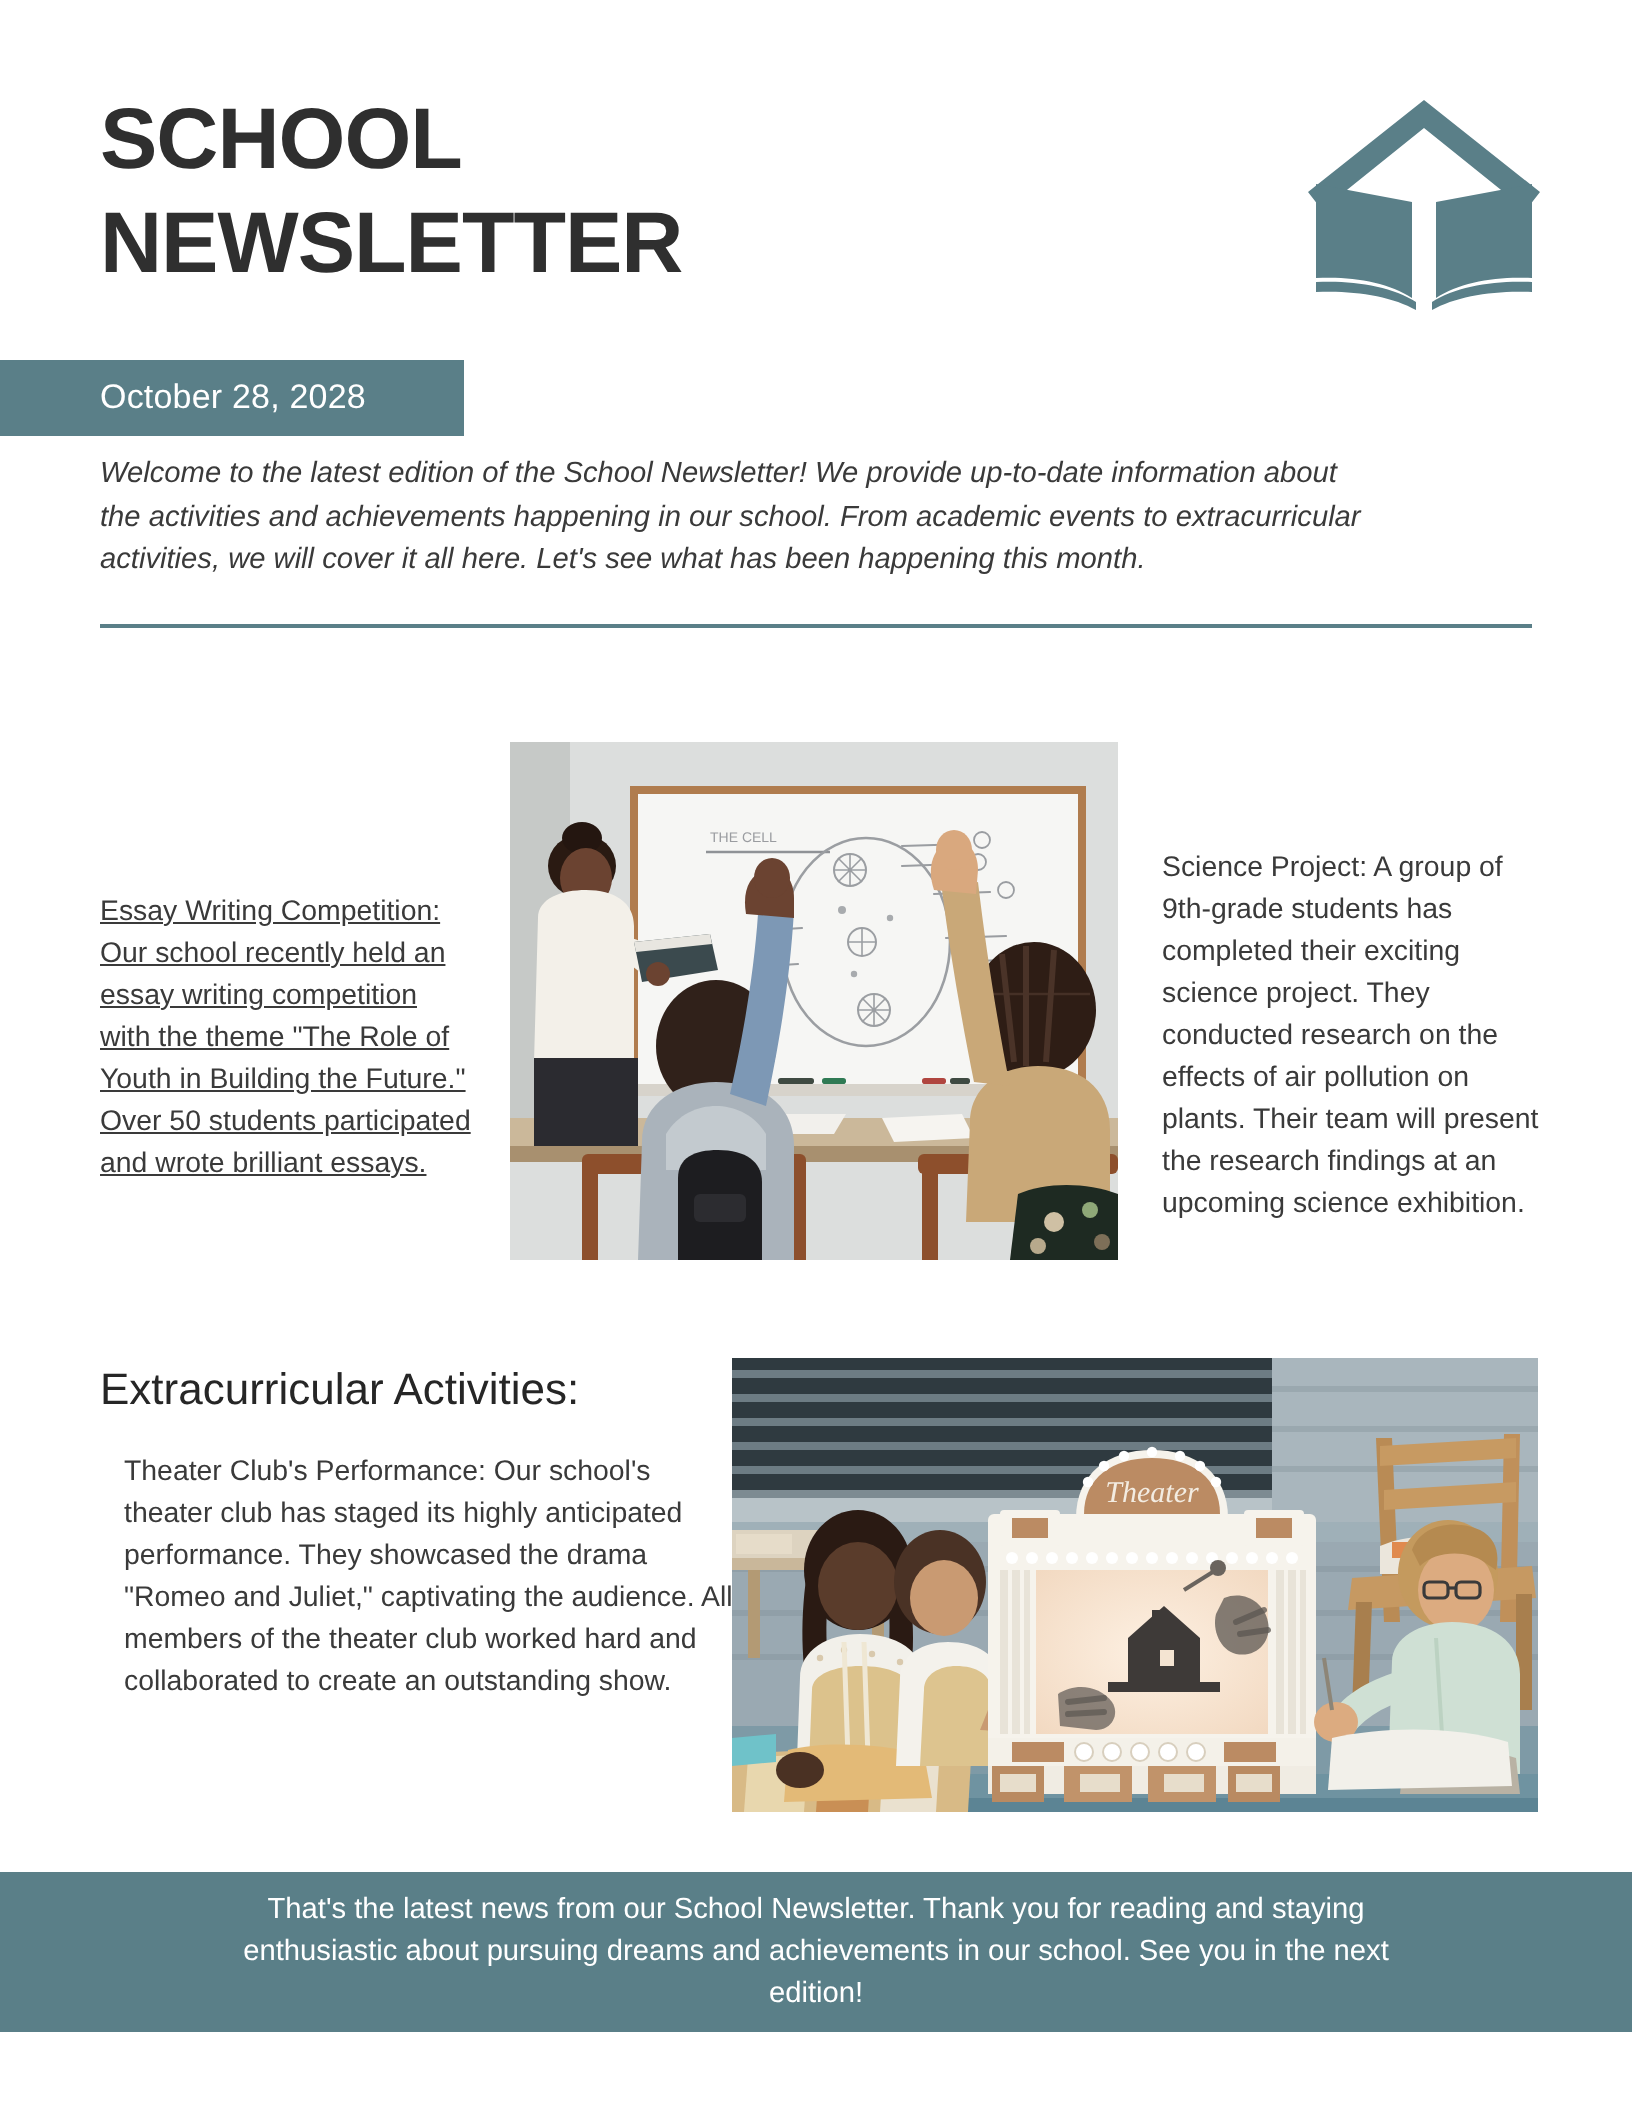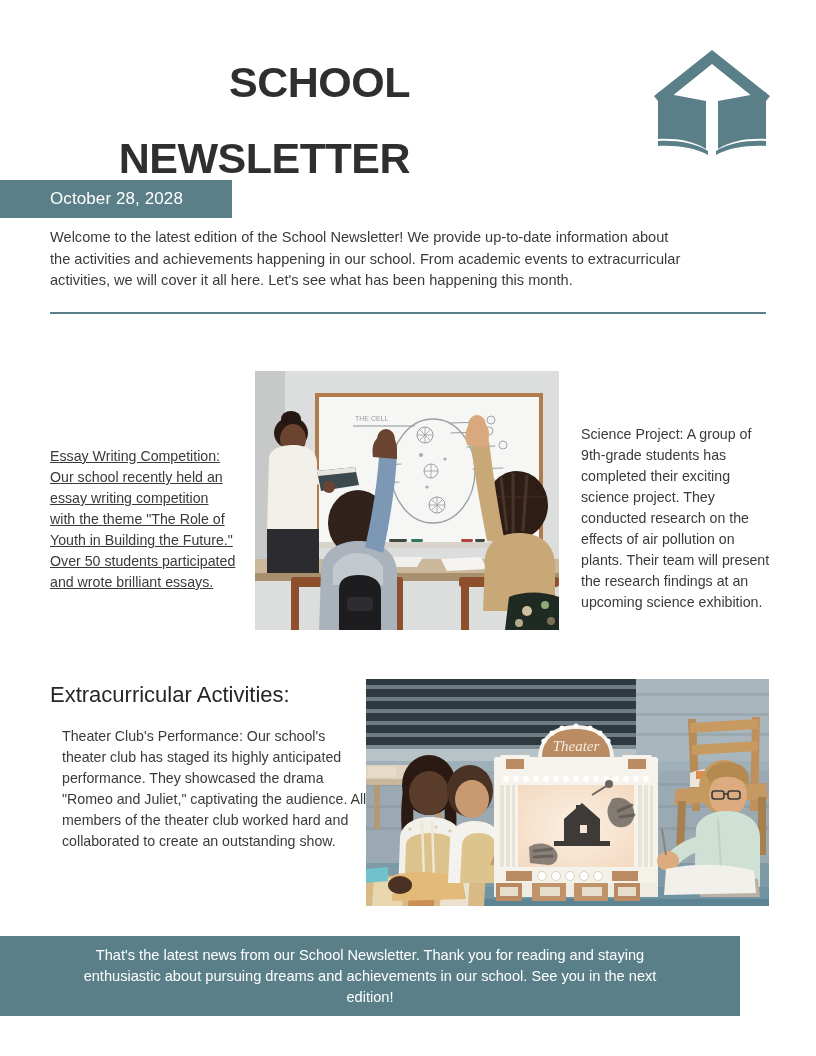--- a/index.html
+++ b/index.html
@@ -27,27 +27,26 @@
   
   .masthead {
     position: absolute;
     left: 50px;
     top: 44px;
     width: 560px;
   }
 
   .masthead-title {
     font-size: 43px;
-    line-height: 76px;
+    line-height: 52px;
     font-weight: bold;
     letter-spacing: -0.5px;
     color: #2f2f2f;
     text-transform: uppercase;
     max-width: 360px;
-    text-align: right;
   }
 
   .logo-wrap {
     position: absolute;
     right: 42px;
     top: 44px;
     width: 124px;
     height: 112px;
   }
 
@@ -75,20 +74,21 @@
 
   
   .intro {
     position: absolute;
     left: 50px;
     top: 227px;
     width: 640px;
     font-size: 14.6px;
     line-height: 21.5px;
     color: #3a3a3a;
+    font-style: italic;
   }
 
   .divider {
     position: absolute;
     left: 50px;
     top: 312px;
     width: 716px;
     height: 2px;
     background: #5a7f88;
   }
@@ -169,21 +169,21 @@
     background: #d946ef;
   }
 
   .photo-classroom svg, .photo-theater svg { display: block; }
 
   
   .footer-band {
     position: absolute;
     left: 0;
     top: 936px;
-    width: 740px;
+    width: 816px;
     height: 80px;
     background: #5a7f88;
     display: flex;
     align-items: center;
     justify-content: center;
   }
 
   .footer-text {
     width: 620px;
     text-align: center;

